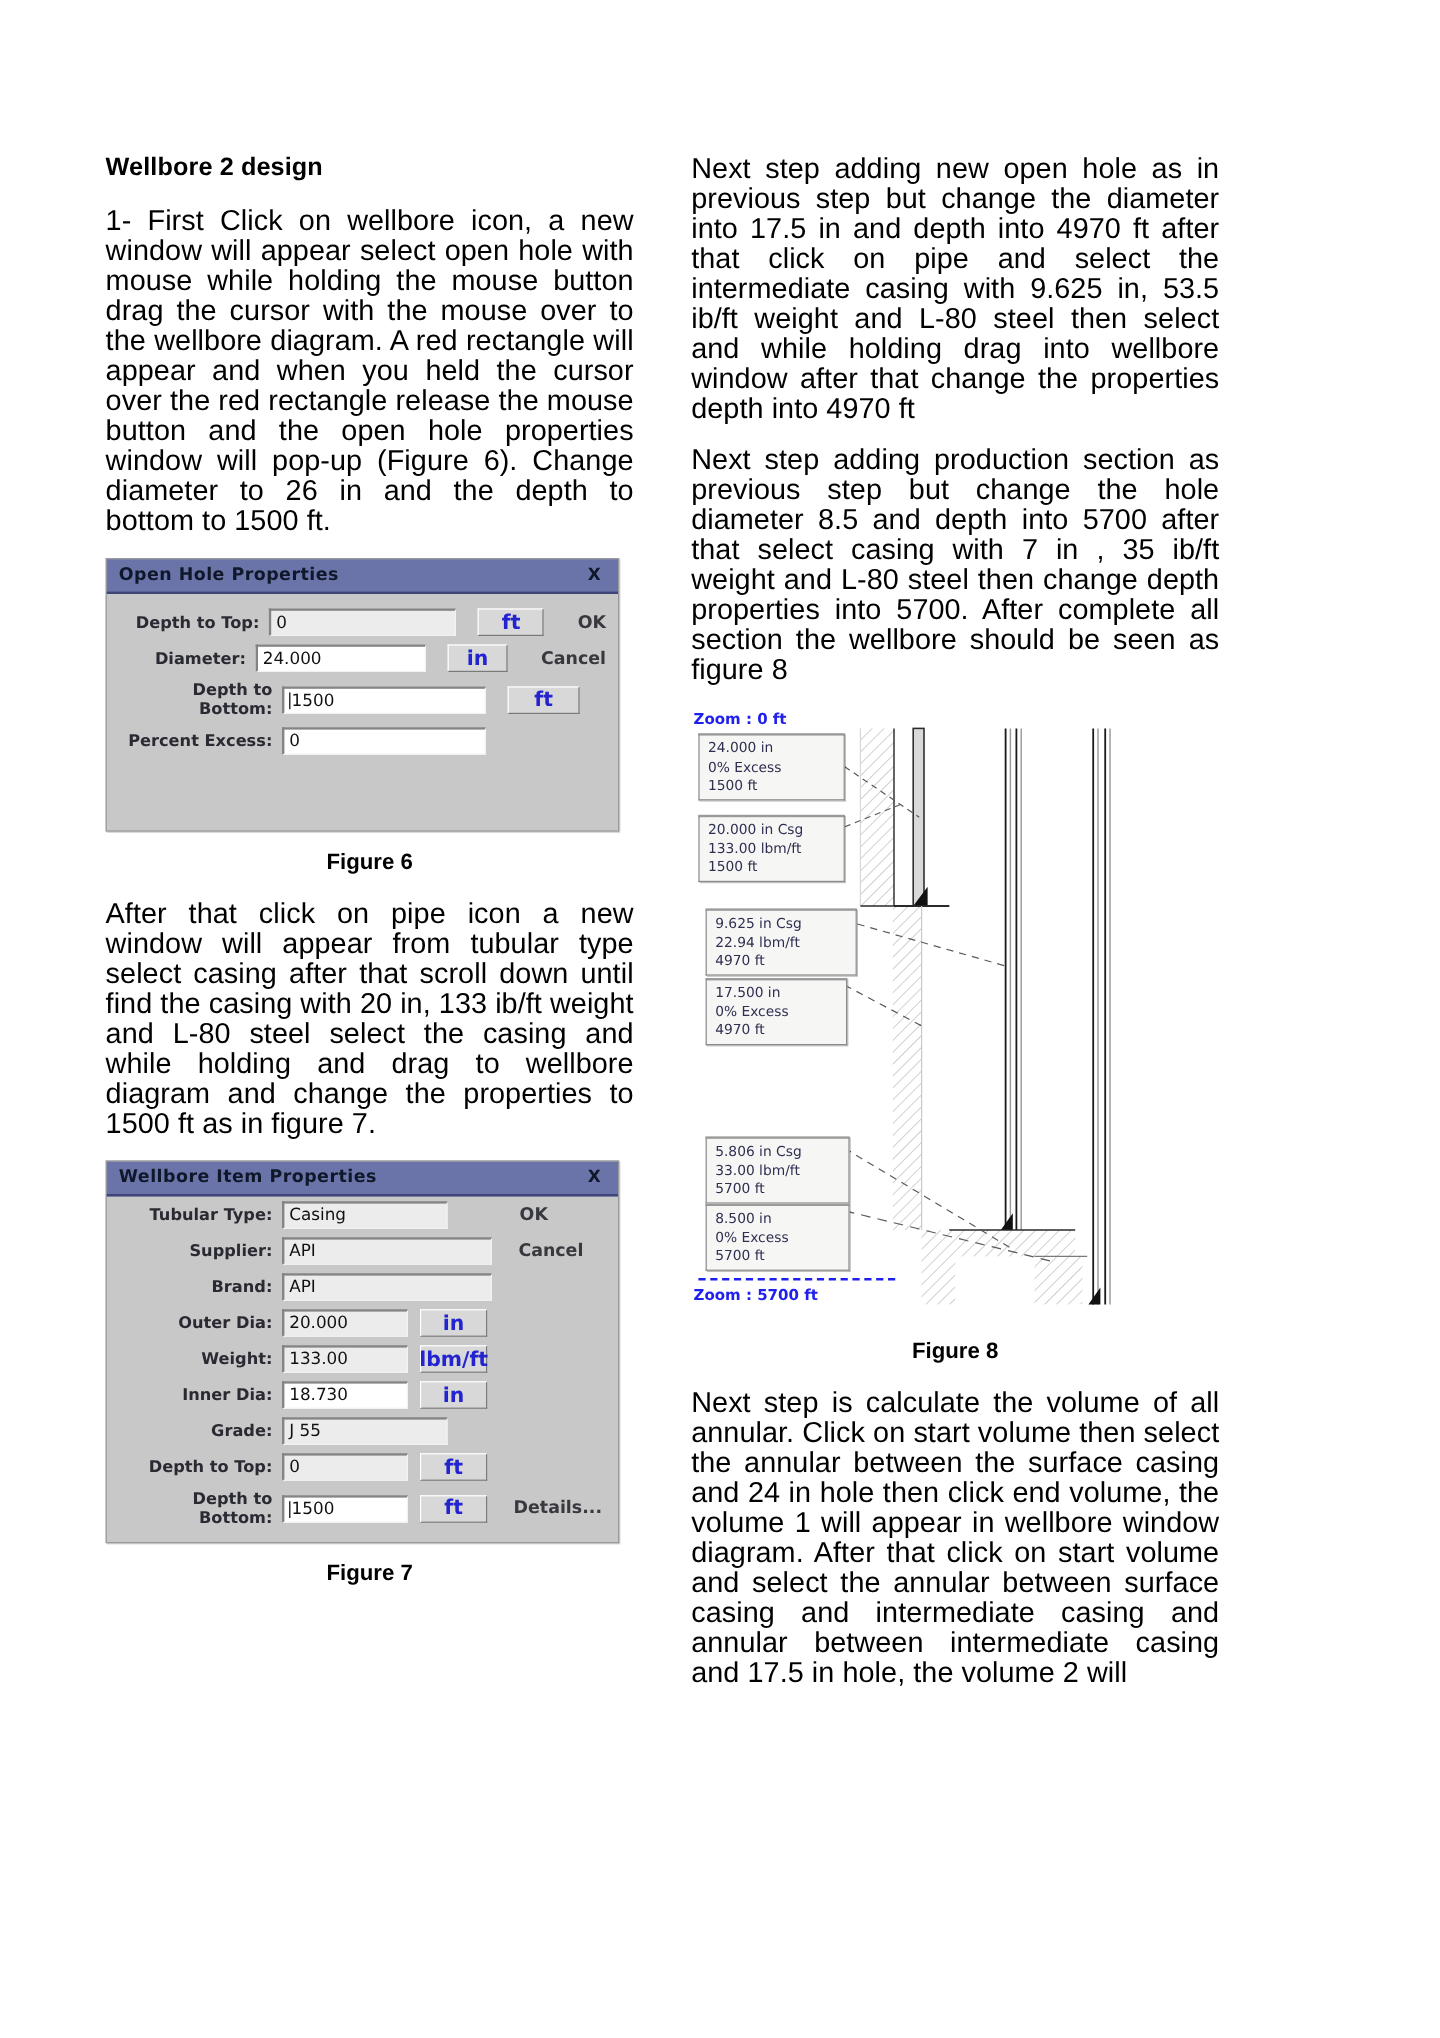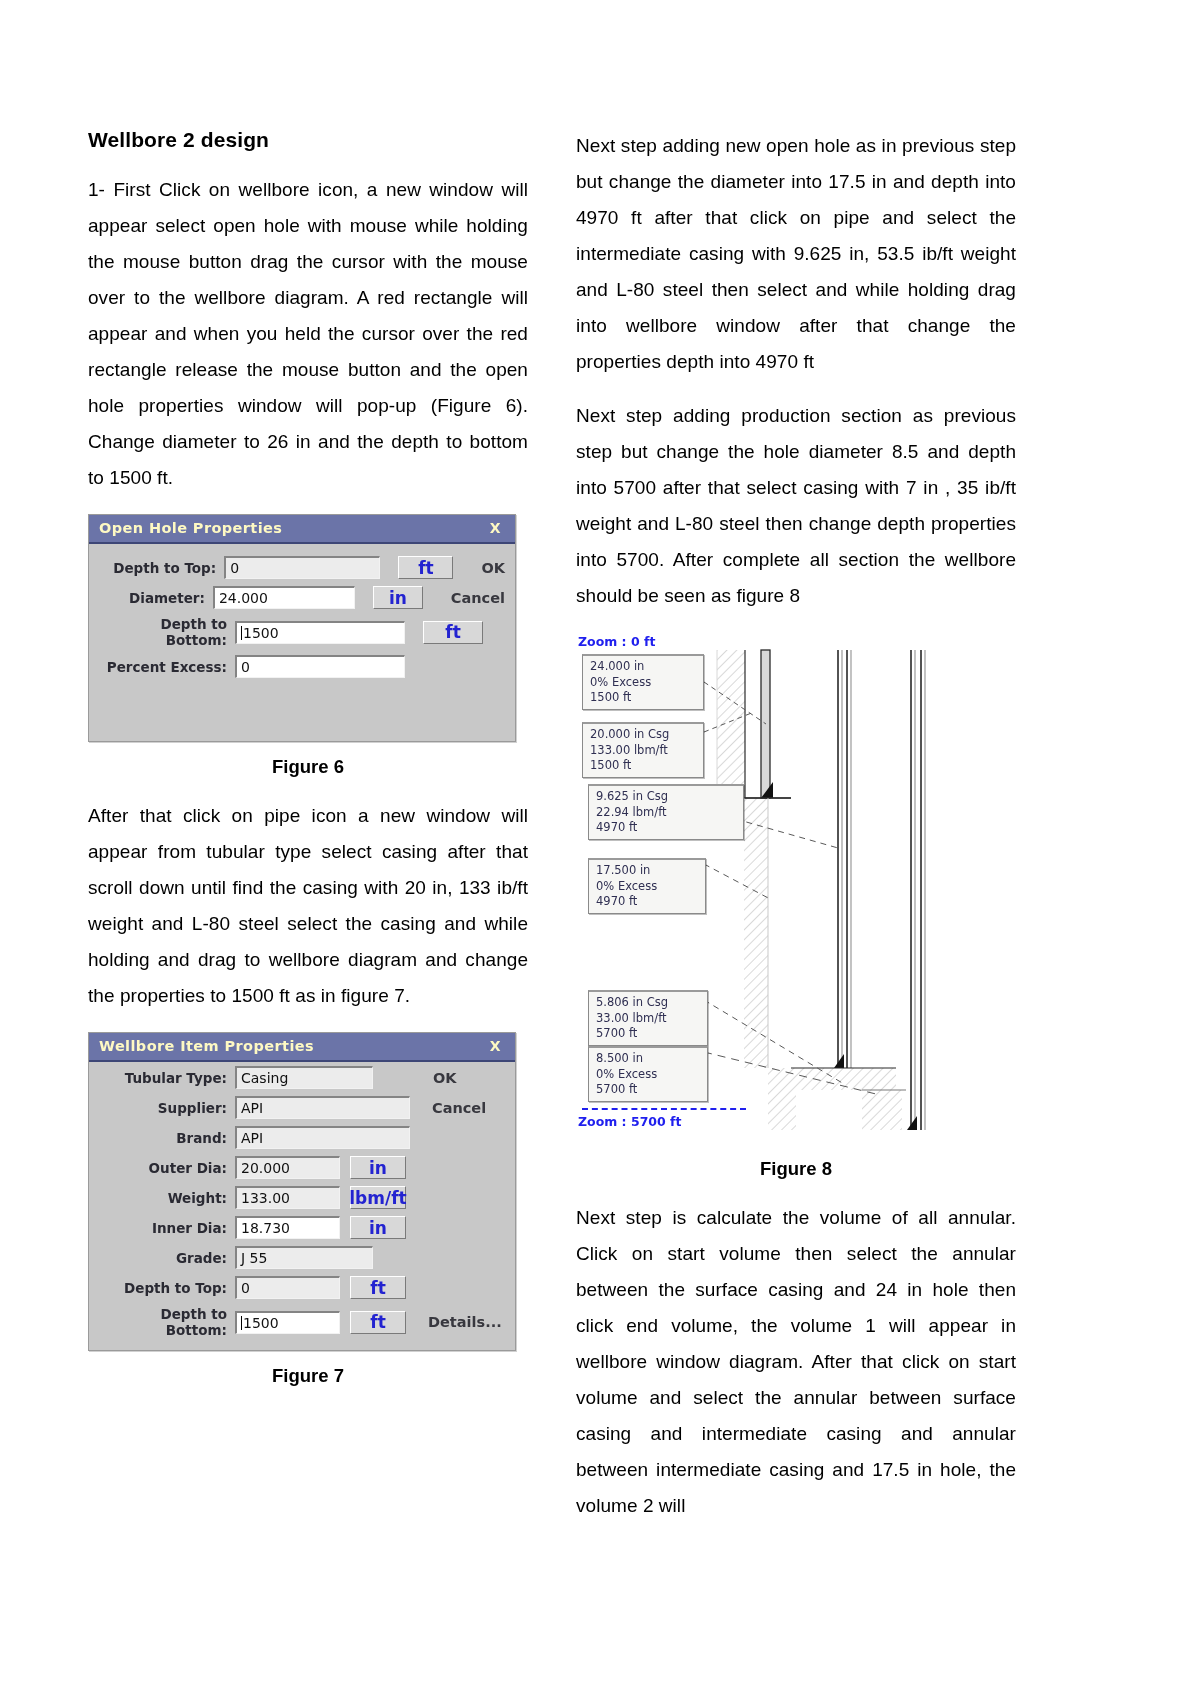--- a/index.html
+++ b/index.html
@@ -28,22 +28,22 @@
   .col {
     width: 440px;
   }
   h1.doc-title {
     font-size: 21px;
     font-weight: bold;
     margin: 0 0 20px 0;
     letter-spacing: 0.1px;
   }
   p.body-text {
-    font-size: 19px;
-    line-height: 36px;
+    font-size: 24px;
+    line-height: 25px;
     text-align: justify;
     margin: 0 0 18px 0;
     letter-spacing: 0.05px;
   }
   .fig-caption {
     font-size: 18.5px;
     font-weight: bold;
     text-align: center;
     margin: 14px 0 20px 0;
   }
@@ -53,21 +53,21 @@
     width: 428px;
     border: 1px solid #9a9a9a;
     background: #c8c8c8;
     box-shadow: 1px 1px 0 rgba(0,0,0,0.18);
     margin-top: 16px;
     font-family: "DejaVu Sans", sans-serif;
     box-sizing: border-box;
   }
   .dialog-title {
     background: #6b74a8;
-    color: #fef9c3;
+    color: #0f172a;
     font-size: 14.5px;
     font-weight: bold;
     padding: 5px 10px 6px 10px;
     display: flex;
     align-items: center;
     justify-content: space-between;
     border-bottom: 2px solid #3d4676;
     letter-spacing: 0.4px;
   }
   .dialog-title .close-x {
@@ -365,21 +365,21 @@
           <div class="cl">0% Excess</div>
           <div class="cl">1500 ft</div>
         </div>
 
         <div class="callout" style="left:6px; top:90px; width:122px;">
           <div class="cl">20.000 in  Csg</div>
           <div class="cl">133.00 lbm/ft</div>
           <div class="cl">1500 ft</div>
         </div>
 
-        <div class="callout" style="left:12px; top:152px; width:156px;">
+        <div class="callout" style="left:12px; top:168px; width:126px;">
           <div class="cl">9.625 in  Csg</div>
           <div class="cl">22.94 lbm/ft</div>
           <div class="cl">4970 ft</div>
         </div>
 
         <div class="callout" style="left:12px; top:226px; width:118px;">
           <div class="cl">17.500 in</div>
           <div class="cl">0% Excess</div>
           <div class="cl">4970 ft</div>
         </div>

